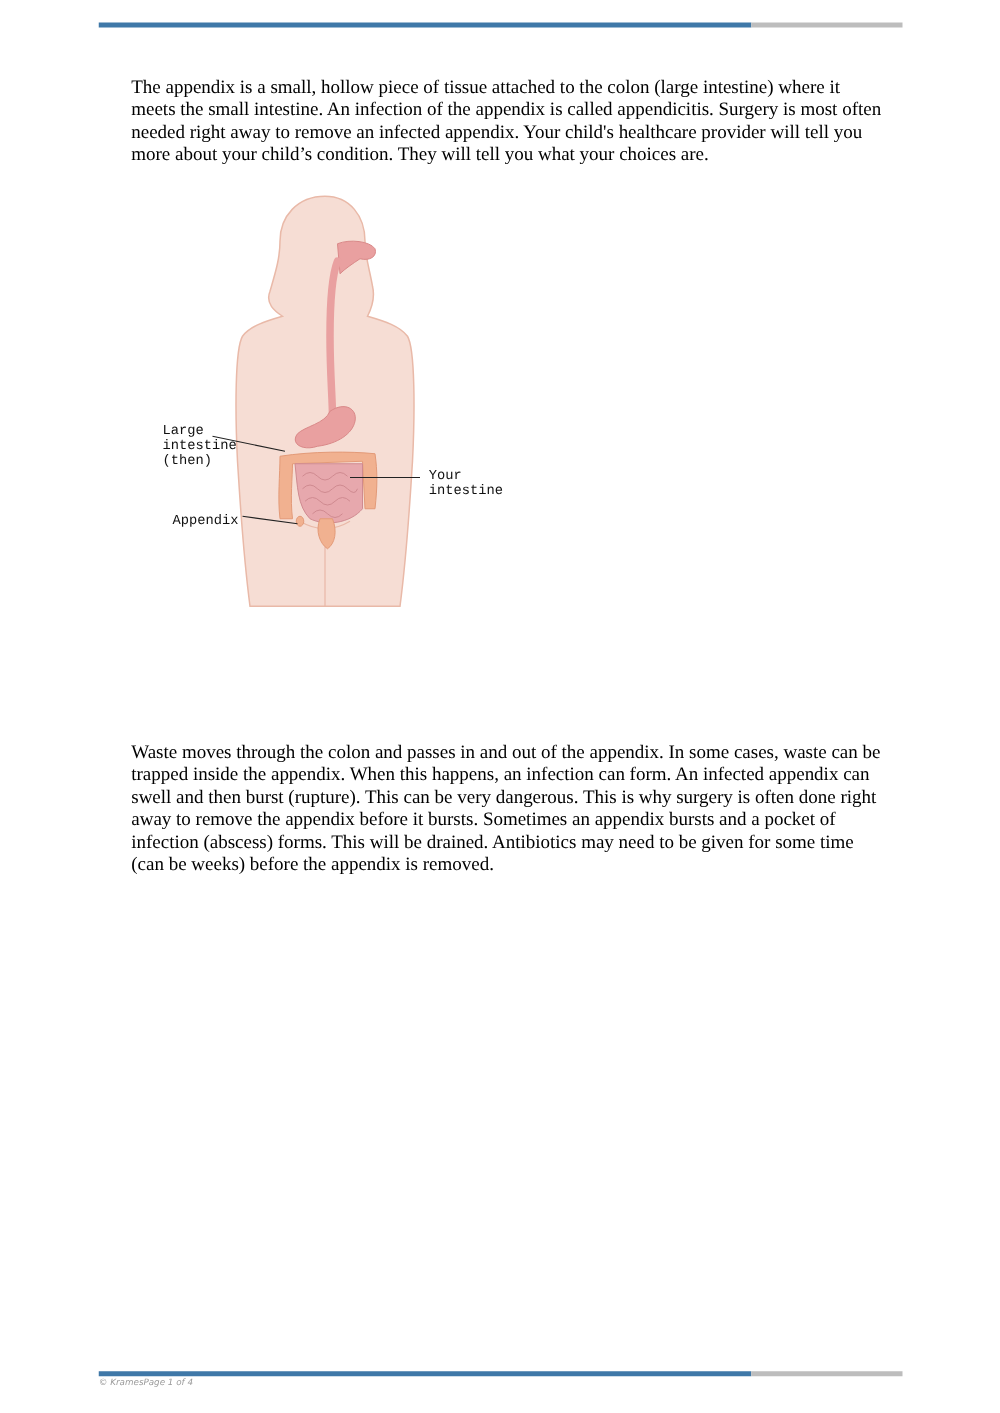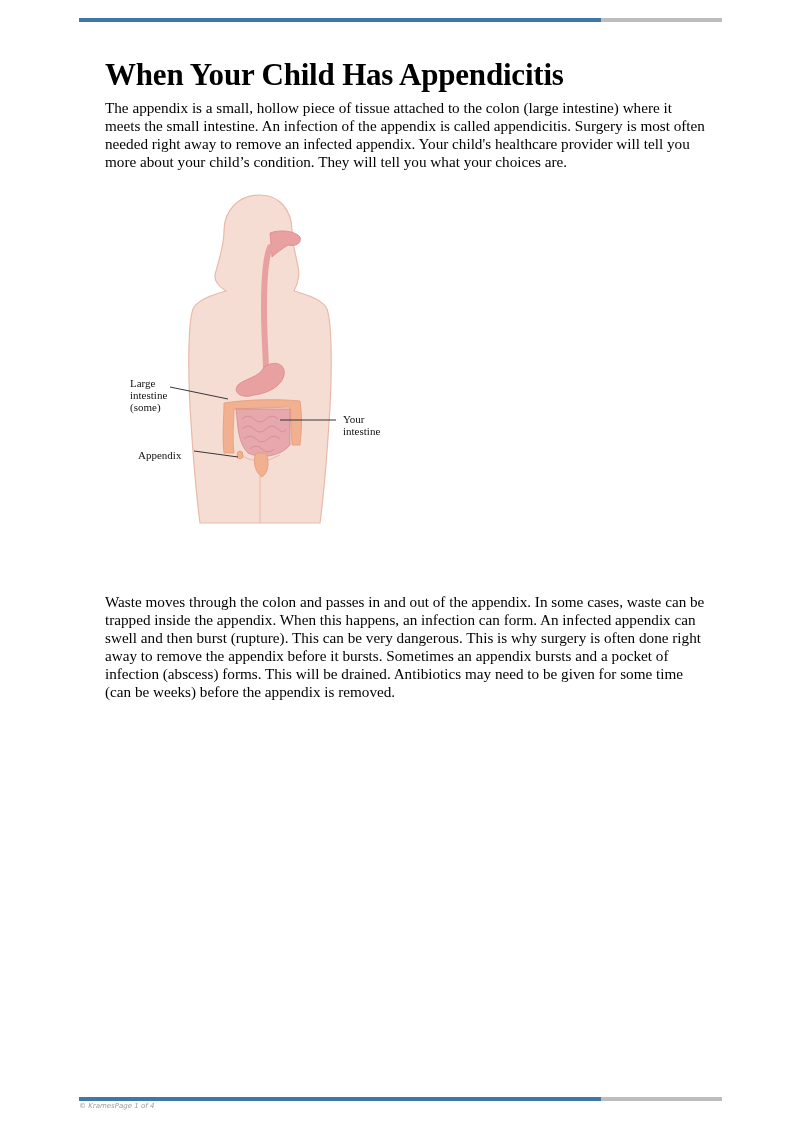--- a/index.html
+++ b/index.html
@@ -8,34 +8,33 @@
     .bar-blue { width: 522px; height: 100%; }
     .bar-gray { flex: 1; height: 100%; }
     .bottombar { position: absolute; left: 79px; top: 1097px; width: 643px; height: 4px; display: flex; }
     .footer { position: absolute; left: 79px; top: 1102px; width: 643px; display: flex; justify-content: flex-start; font-family: "DejaVu Sans", sans-serif; font-style: italic; font-size: 7px; color: #9a9a9a; }
     .content { position: absolute; left: 105px; top: 56px; width: 600px; }
     h1 { font-family: "Liberation Serif", serif; font-weight: bold; font-size: 31px; margin: 0; line-height: 38px; letter-spacing: -0.2px; }
     h2 { font-family: "Liberation Serif", serif; font-weight: bold; font-size: 23px; margin: 0; line-height: 28px; }
     p { font-size: 15.2px; line-height: 18.1px; margin: 0; }
     .intro { margin-top: 5px; }
     .figure { position: relative; width: 280px; height: 340px; margin-top: 16px; margin-left: 15px; }
-    .fig-label { position: absolute; font-family: Liberation Serif, serif; font-size: 11px; line-height: 12px; color: #111; }
+    .fig-label { position: absolute; font-family: Liberation Mono, monospace; font-size: 11px; line-height: 12px; color: #111; }
     .sec2 { position: absolute; left: 105px; top: 573px; width: 600px; }
     .sec2 p { margin-top: 20px; }
   </style>
 </head>
 <body>
 
 <div class="topbar">
   <div class="bar-blue" style="background:#3f78a8"></div>
   <div class="bar-gray" style="background:#bdbdbd"></div>
 </div>
 
 <div class="content">
-  <h1>When Your Child Has Appendicitis</h1>
   <p class="intro">The appendix is a small, hollow piece of tissue attached to the colon (large intestine) where it meets the small intestine. An infection of the appendix is called appendicitis. Surgery is most often needed right away to remove an infected appendix. Your child's healthcare provider will tell you more about your child’s condition. They will tell you what your choices are.</p>
 
   <div class="figure">
     <svg width="280" height="340" viewBox="0 0 280 340">
 
       <path d="M140 8 C118 8 104 24 104 44 C104 58 100 70 96 84 C92 94 100 100 106 104 C92 108 80 112 74 120 C68 130 68 180 70 220 C72 250 74 290 80 336 L200 336 C206 290 208 250 210 220 C212 180 212 130 206 120 C200 112 188 108 174 104 C178 96 180 88 178 80 C176 68 172 56 172 44 C172 24 160 8 140 8 Z" fill="#f6ddd4" stroke="#e9b9a8" stroke-width="1.2"></path>
 
       <path d="M120 268 Q140 280 160 268" fill="none" stroke="#e9b9a8" stroke-width="1"></path>
       <line x1="140" y1="278" x2="140" y2="336" stroke="#e9b9a8" stroke-width="1"></line>
 
@@ -54,21 +53,21 @@
 
       <ellipse cx="120" cy="268" rx="3" ry="4" fill="#f1b190" stroke="#e39a78" stroke-width="0.8"></ellipse>
 
       <line x1="50" y1="200" x2="108" y2="212" stroke="#222" stroke-width="0.9"></line>
       <line x1="160" y1="233" x2="216" y2="233" stroke="#222" stroke-width="0.9"></line>
       <line x1="74" y1="264" x2="118" y2="270" stroke="#222" stroke-width="0.9"></line>
     </svg>
     <div class="fig-label" style="left:10px; top:190px;">
       <div>Large</div>
       <div>intestine</div>
-      <div>(some)</div>
+      <div>(then)</div>
     </div>
     <div class="fig-label" style="left:223px; top:226px;">
       <div>Your</div>
       <div>intestine</div>
     </div>
     <div class="fig-label" style="left:18px; top:262px;">Appendix</div>
   </div>
 </div>
 
 <div class="sec2">

